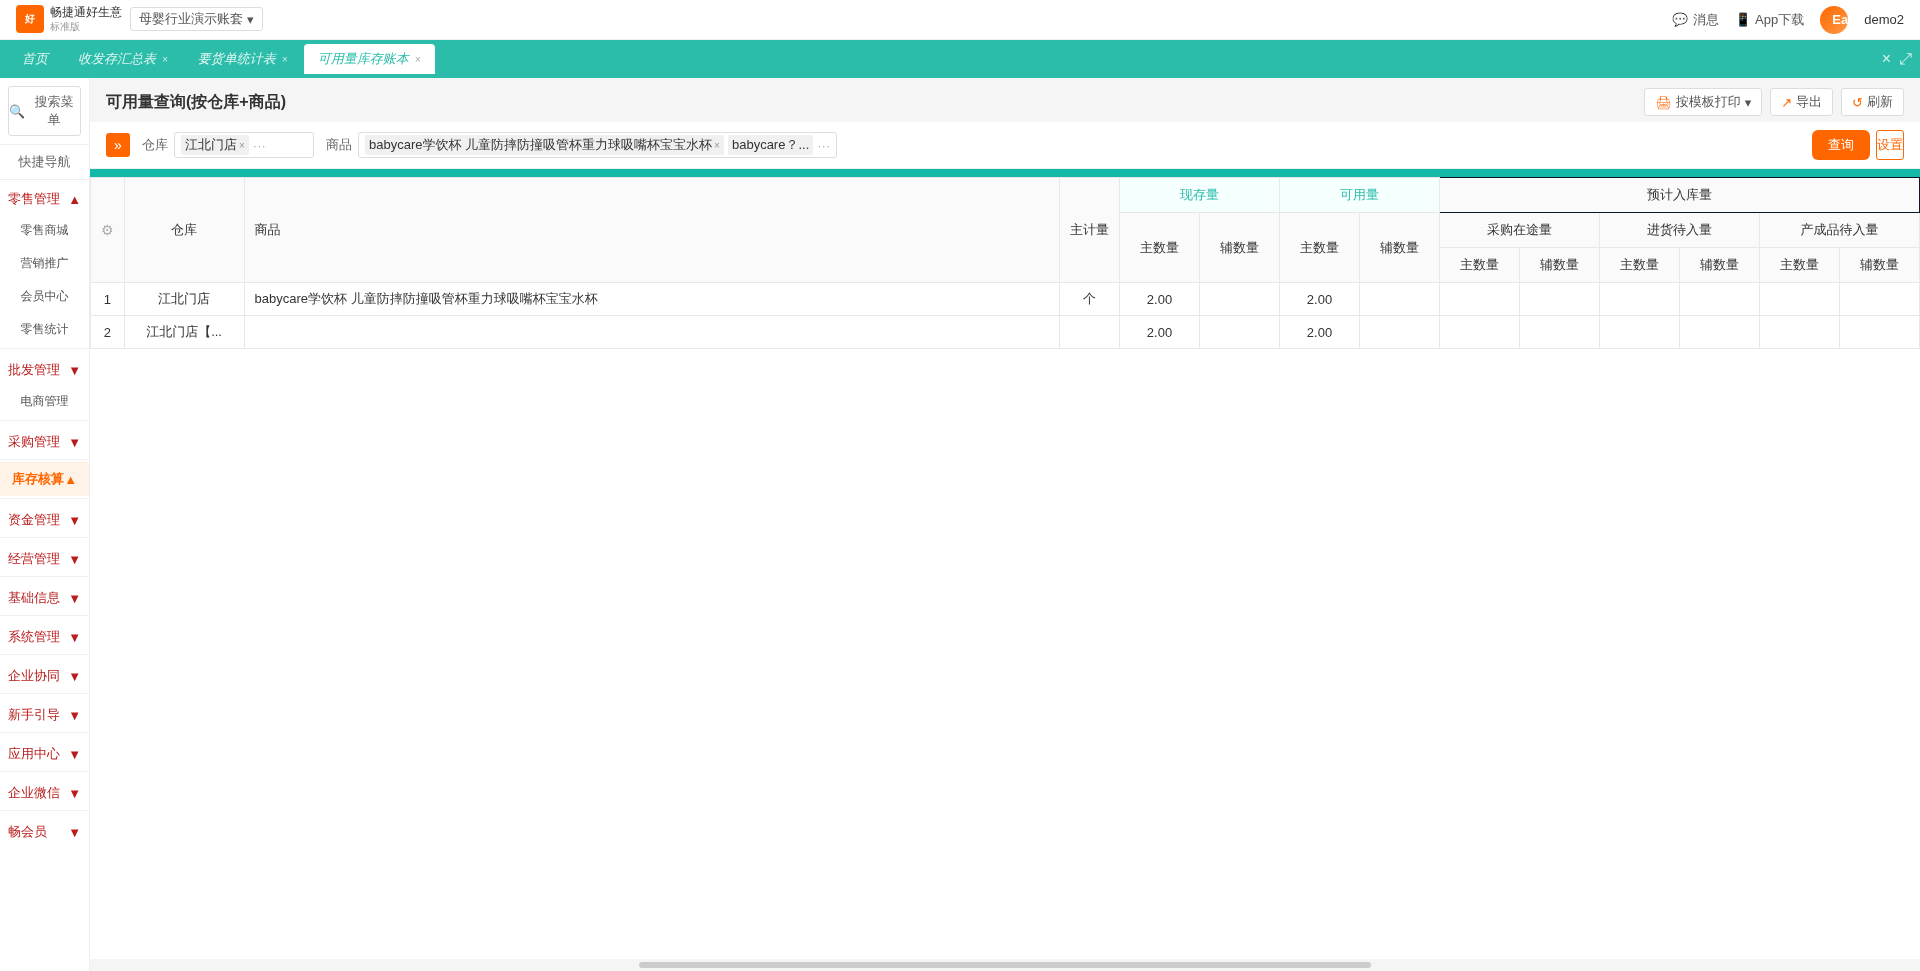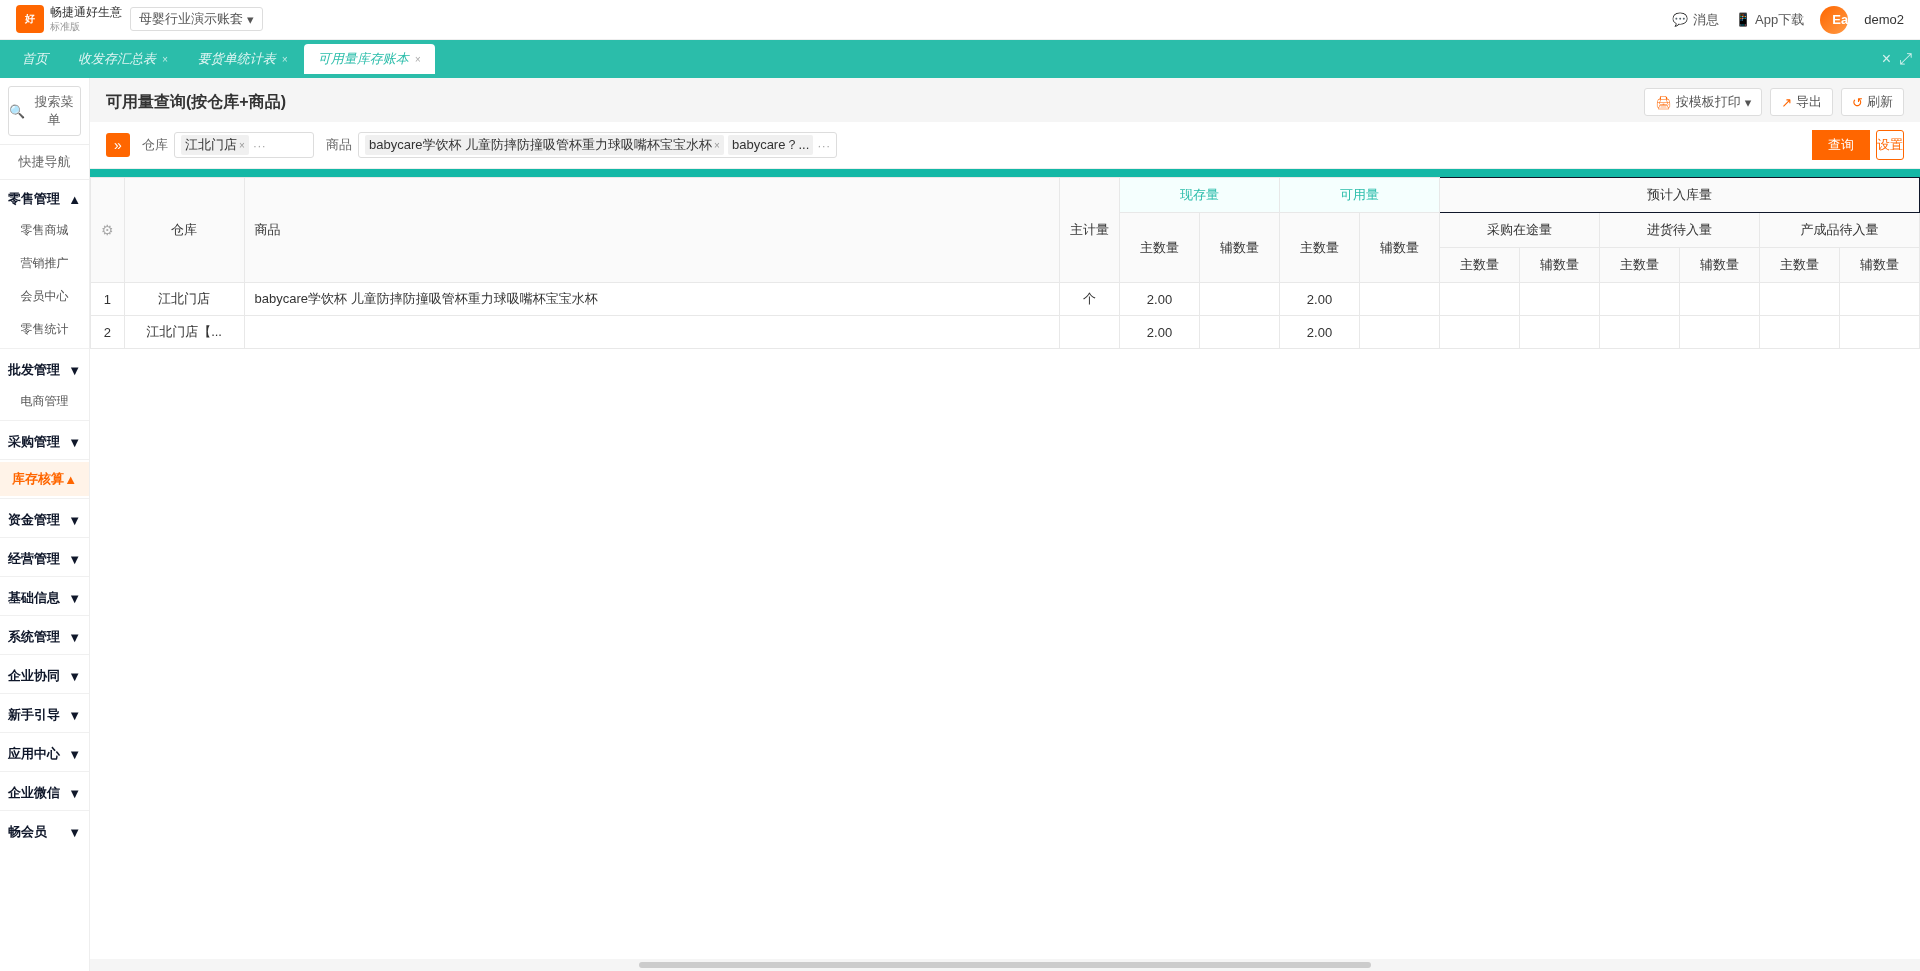--- a/index.html
+++ b/index.html
@@ -112,21 +112,21 @@
     }
     .sidebar-nav-btn {
       padding: 8px;
       border-bottom: 1px solid #eee;
       text-align: center;
       color: #666; cursor: pointer; font-size: 12px;
     }
     .sidebar-group { padding: 0; }
     .sidebar-group-header {
       padding: 10px 8px 6px;
-      color: #0f172a; font-size: 13px; font-weight: bold;
+      color: #b91c1c; font-size: 13px; font-weight: normal;
       display: flex; align-items: center; justify-content: space-between;
       cursor: pointer;
     }
     .sidebar-item {
       padding: 8px 12px;
       color: #555; font-size: 12px; cursor: pointer;
       text-align: center;
     }
     .sidebar-item.active { color: #f60; background: #fff3e8; font-weight: bold; }
     .sidebar-divider { height: 1px; background: #f0f0f0; margin: 2px 0; }
@@ -190,21 +190,21 @@
       padding: 1px 4px; font-size: 12px; color: #333;
       display: flex; align-items: center; gap: 2px;
     }
     .filter-tag .tag-close { cursor: pointer; color: #999; font-size: 10px; }
     .filter-ellipsis { color: #aaa; }
     .filter-actions {
       margin-left: auto; display: flex; gap: 6px;
     }
     .btn-query {
       background: #f60; color: white; border: none;
-      padding: 5px 16px; border-radius: 0; cursor: pointer; font-size: 13px;
+      padding: 5px 16px; border-radius: 6px; cursor: pointer; font-size: 13px;
     }
     .btn-settings {
       background: #fff; color: #f60; border: 1px solid #f60;
       padding: 5px 0; border-radius: 3px; cursor: pointer; font-size: 13px;
     }
 
     
     .table-container {
       flex: 1;
       overflow: auto;

